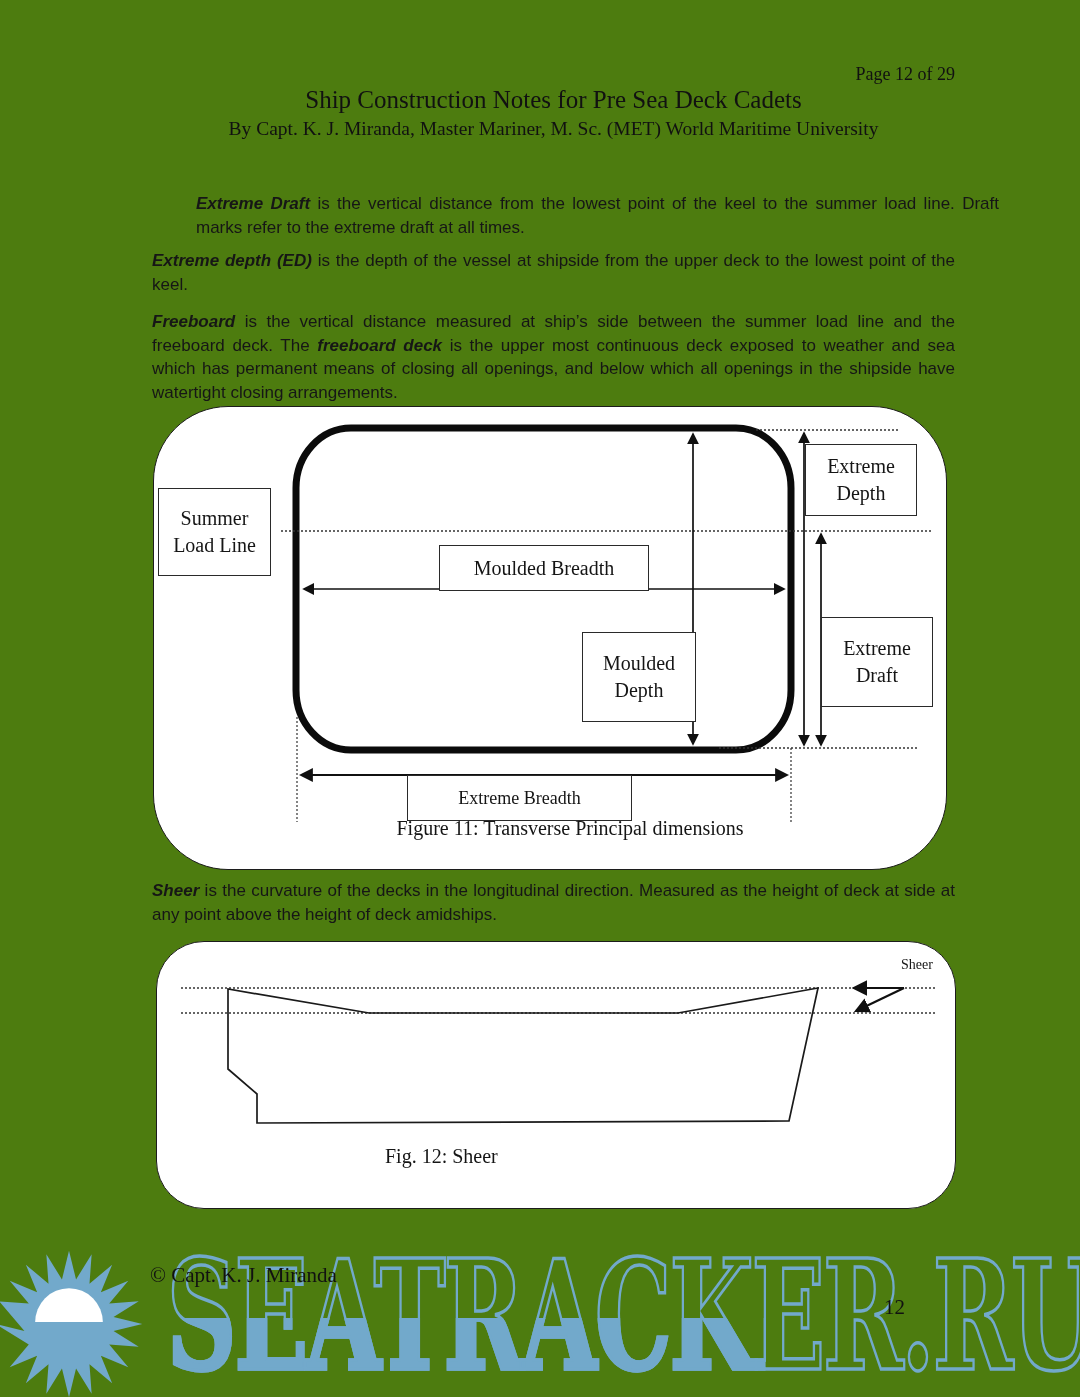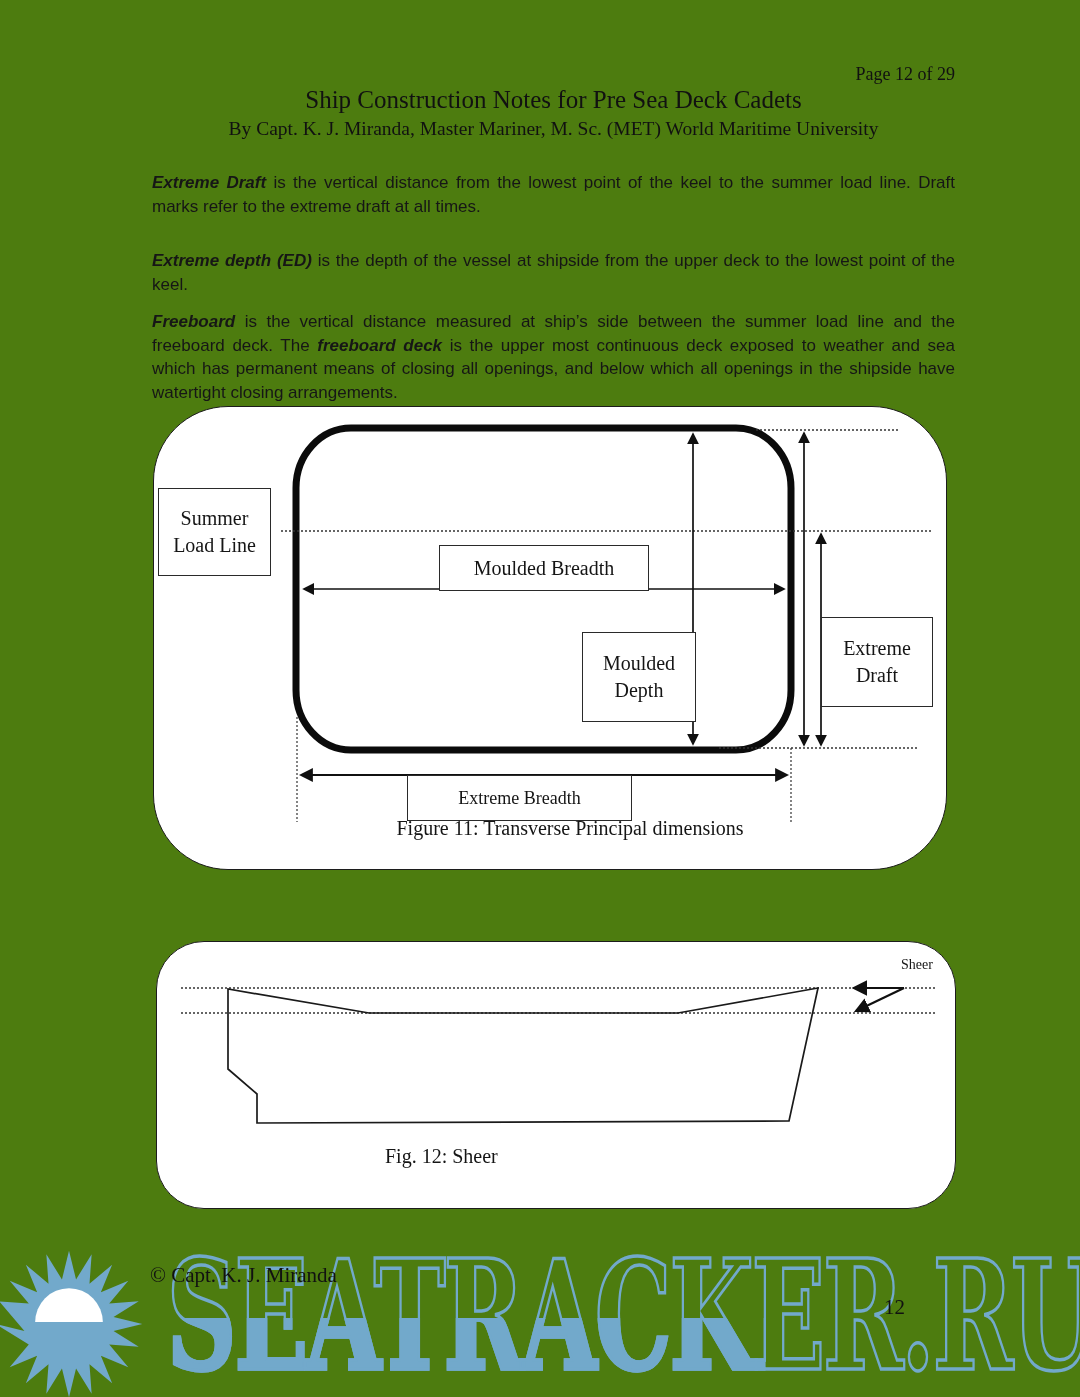--- a/index.html
+++ b/index.html
@@ -9,21 +9,21 @@
 
   
   #page-indicator{top:64px;right:125px;font-size:18px;}
   #doc-title{left:152px;top:86px;width:803px;text-align:center;font-size:25px;}
   #doc-subtitle{left:152px;top:118px;width:803px;text-align:center;font-size:19.5px;}
 
   
   .para{left:152px;width:803px;font-family:"Liberation Sans","DejaVu Sans",sans-serif;
         font-size:17px;line-height:23.5px;text-align:justify;color:#161616;}
   .term{font-weight:bold;font-style:italic;}
-  #para-extreme-draft{top:171px;}
+  #para-extreme-draft{top:192px;margin-left:44px;}
   #para-extreme-depth{top:249px;}
   #para-freeboard{top:310px;}
   #para-sheer{top:879px;}
 
   
   .figure-box{border:1.6px solid #1c1c1c;background:#fff;}
   #figure11{left:153px;top:406px;width:792px;height:462px;border-radius:75px;}
   #figure12{left:156px;top:941px;width:798px;height:266px;border-radius:48px;}
   .fig-svg{position:absolute;left:0;top:0;}
 
@@ -88,25 +88,29 @@
       <line x1="637" y1="341" x2="637" y2="415" stroke="#333" stroke-width="1.2" stroke-dasharray="2 2"></line>
       <line x1="150" y1="182" x2="630" y2="182" stroke="#101010" stroke-width="1.7" marker-start="url(#arr)" marker-end="url(#arr)"></line>
       <line x1="539" y1="27" x2="539" y2="337" stroke="#101010" stroke-width="1.7" marker-start="url(#arr)" marker-end="url(#arr)"></line>
       <line x1="650" y1="26" x2="650" y2="338" stroke="#101010" stroke-width="1.7" marker-start="url(#arr)" marker-end="url(#arr)"></line>
       <line x1="667" y1="127" x2="667" y2="338" stroke="#101010" stroke-width="1.7" marker-start="url(#arr)" marker-end="url(#arr)"></line>
       <line x1="147" y1="368" x2="633" y2="368" stroke="#101010" stroke-width="2" marker-start="url(#arr)" marker-end="url(#arr)"></line>
     </svg>
     <div class="dim-label" id="lbl-summer-load-line">Summer Load Line</div>
     <div class="dim-label" id="lbl-moulded-breadth">Moulded Breadth</div>
     <div class="dim-label" id="lbl-moulded-depth">Moulded Depth</div>
+    <div class="dim-label" id="lbl-extreme-depth">Extreme Depth</div>
     <div class="dim-label" id="lbl-extreme-draft">Extreme Draft</div>
     <div class="dim-label" id="lbl-extreme-breadth">Extreme Breadth</div>
     <div class="abs" id="fig11-caption">Figure 11: Transverse Principal dimensions</div>
   </div>
 
+  <div class="abs para" id="para-sheer">
+    <span class="term">Sheer</span><span> is the curvature of the decks in the longitudinal direction.  Measured as the height of deck at side at any point above the height of deck amidships.</span>
+  </div>
 
   <div class="abs figure-box" id="figure12">
     <svg class="fig-svg" width="798" height="266" viewBox="0 0 798 266">
       <line x1="24" y1="46" x2="779" y2="46" stroke="#333" stroke-width="1.3" stroke-dasharray="2 2"></line>
       <line x1="24" y1="71" x2="779" y2="71" stroke="#333" stroke-width="1.3" stroke-dasharray="2 2"></line>
       <path d="M71,47 L71,127 L100,152 L100,181 L632,179 L661,46 L521,71 L212,71 Z" fill="none" stroke="#1a1a1a" stroke-width="1.7" stroke-linejoin="miter"></path>
       <line x1="747" y1="46" x2="697" y2="46" stroke="#101010" stroke-width="2.2" marker-end="url(#arr)"></line>
       <line x1="747" y1="46" x2="699" y2="69" stroke="#101010" stroke-width="2.2" marker-end="url(#arr)"></line>
     </svg>
     <div class="abs" id="fig12-sheer-label">Sheer</div>

